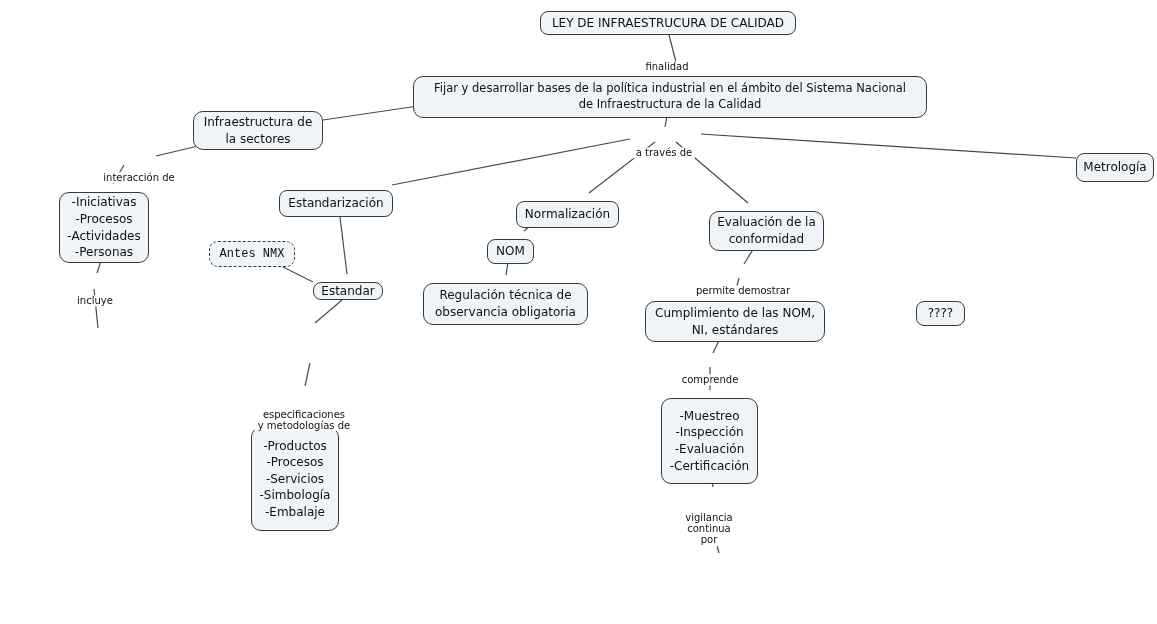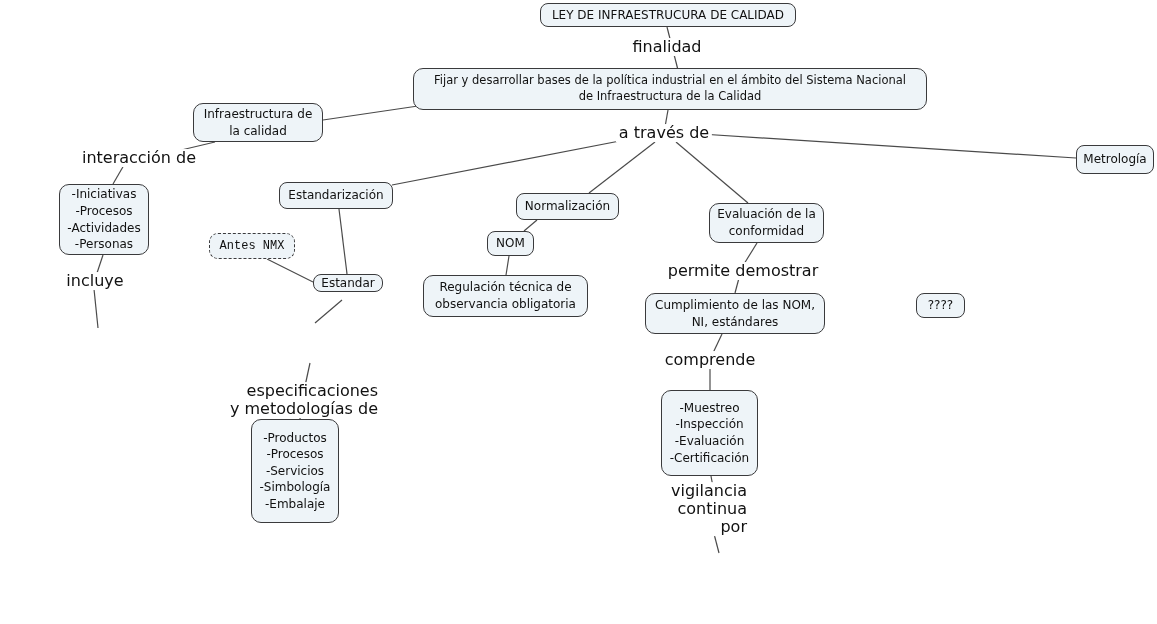--- a/index.html
+++ b/index.html
@@ -11,29 +11,31 @@
   #edges line{stroke:var(--edge,#4a4a4a);stroke-width:1.2;}
   .node{
     position:absolute;z-index:2;box-sizing:border-box;
     display:flex;align-items:center;justify-content:center;
     text-align:center;white-space:pre;
     background:var(--node-fill,#eef4f8);
     border:1.5px solid var(--node-border,#3a3a3c);
     border-radius:10px;
     font-size:12px;line-height:1.38;color:var(--text,#111);
     padding:1px 5px;
+    margin-top:8px;
   }
   .node.sm{border-radius:8px;}
   .node.dashed{border-style:dashed;border-width:1.4px;border-radius:9px;font-family:Liberation Mono, monospace;}
   .node.fit{font-size:11.5px;}
   .label{
     position:absolute;z-index:2;transform:translate(-50%,-50%);
-    background:#ffffff;text-align:right;white-space:pre;
-    font-size:16px;line-height:1.12;color:var(--text,#111);
+    background:#ffffff;text-align:center;white-space:pre;
+    font-size:10px;line-height:1.12;color:var(--text,#111);
     padding:0 3px;
+    margin-top:20px;
   }
 </style>
 </head>
 <body>
 
 <div id="canvas">
 
   <svg id="edges" width="1157" height="624">
       <line x1="667" y1="27" x2="678" y2="70"></line>
       <line x1="418" y1="106" x2="323" y2="120"></line>
@@ -60,21 +62,21 @@
       <line x1="711" y1="476" x2="713" y2="487"></line>
       <line x1="713" y1="530" x2="719" y2="553"></line>
     </svg>
 
   <div class="node sm" style="left:540px;top:3px;width:256px;height:24px">LEY DE INFRAESTRUCURA DE CALIDAD</div>
 
   <div class="node fit" style="left:413px;top:68px;width:514px;height:42px">Fijar y desarrollar bases de la política industrial en el ámbito del Sistema Nacional
 de Infraestructura de la Calidad</div>
 
   <div class="node" style="left:193px;top:103px;width:130px;height:39px">Infraestructura de
-la calidad</div>
+la sectores</div>
 
   <div class="node sm" style="left:1076px;top:145px;width:78px;height:29px">Metrología</div>
 
   <div class="node sm" style="left:279px;top:182px;width:114px;height:27px">Estandarización</div>
 
   <div class="node sm" style="left:516px;top:193px;width:103px;height:27px">Normalización</div>
 
   <div class="node" style="left:709px;top:203px;width:115px;height:40px">Evaluación de la
 conformidad</div>
 

